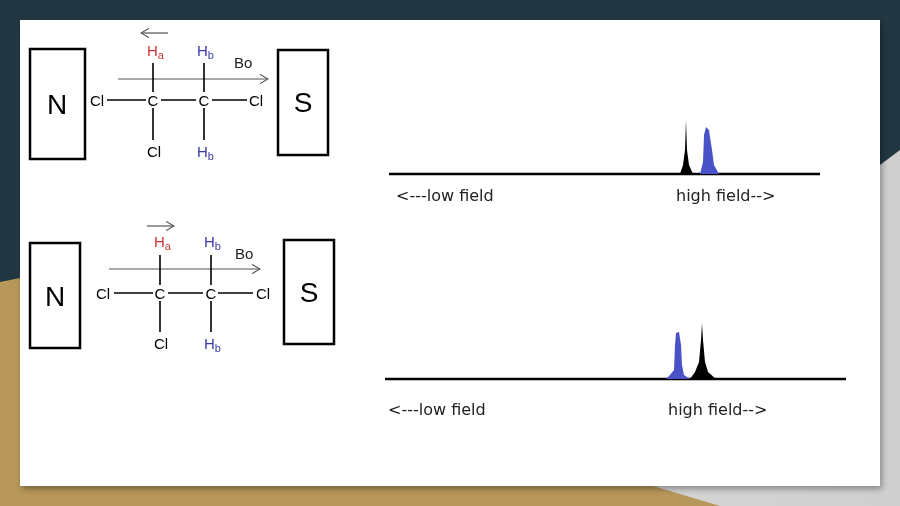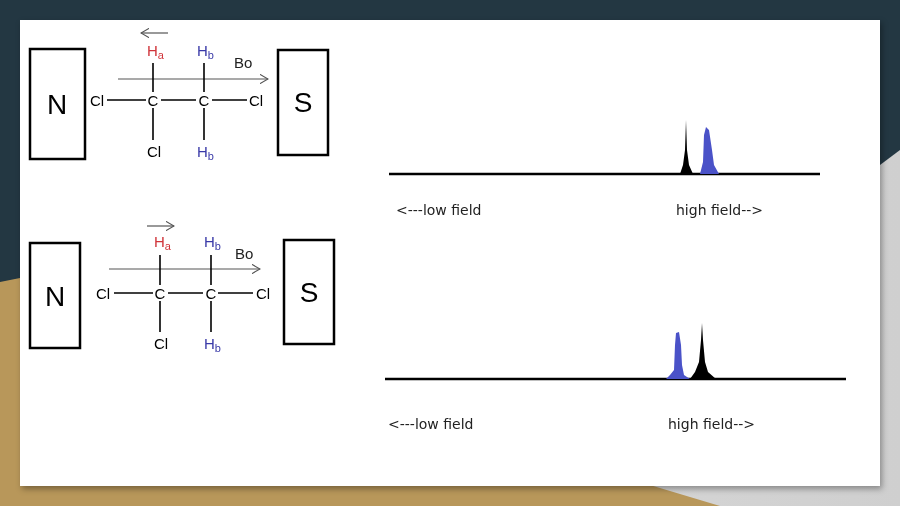--- a/index.html
+++ b/index.html
@@ -2,21 +2,21 @@
 <html><head>
 <meta charset="utf-8">
 <style>
   html,body{margin:0;padding:0;}
   body{width:900px;height:506px;position:relative;overflow:hidden;background:#dcdcdc;font-family:"Liberation Sans",sans-serif;}
   .bg-dark{position:absolute;left:0;top:0;width:900px;height:506px;background:#233742;}
   .bg-gold{position:absolute;left:0;top:0;width:900px;height:506px;background:#b8975a;clip-path:polygon(0 282px,60px 270px,120px 280px,620px 470px,740px 506px,0 506px);}
   .bg-gray{position:absolute;left:0;top:0;width:900px;height:506px;background:linear-gradient(90deg,#e2e2e2,#cfcfcf);clip-path:polygon(900px 150px,900px 506px,720px 506px,600px 470px,880px 165px);}
   .slide{position:absolute;left:20px;top:20px;width:860px;height:466px;background:#ffffff;box-shadow:2px 3px 6px rgba(0,0,0,0.35);}
   svg text{font-family:"Liberation Sans",sans-serif;}
-  .lbl{position:absolute;font-family:"DejaVu Sans",sans-serif;font-size:14px;color:#222;margin-top:16px;}
+  .lbl{position:absolute;font-family:"DejaVu Sans",sans-serif;font-size:16px;color:#222;}
 </style>
 </head>
 <body>
 
 <div class="bg-dark"></div>
 <div class="bg-gold"></div>
 <div class="bg-gray"></div>
 
 <div class="slide">
   <svg width="860" height="466" viewBox="20 20 860 466" style="position:absolute;left:0;top:0;">

